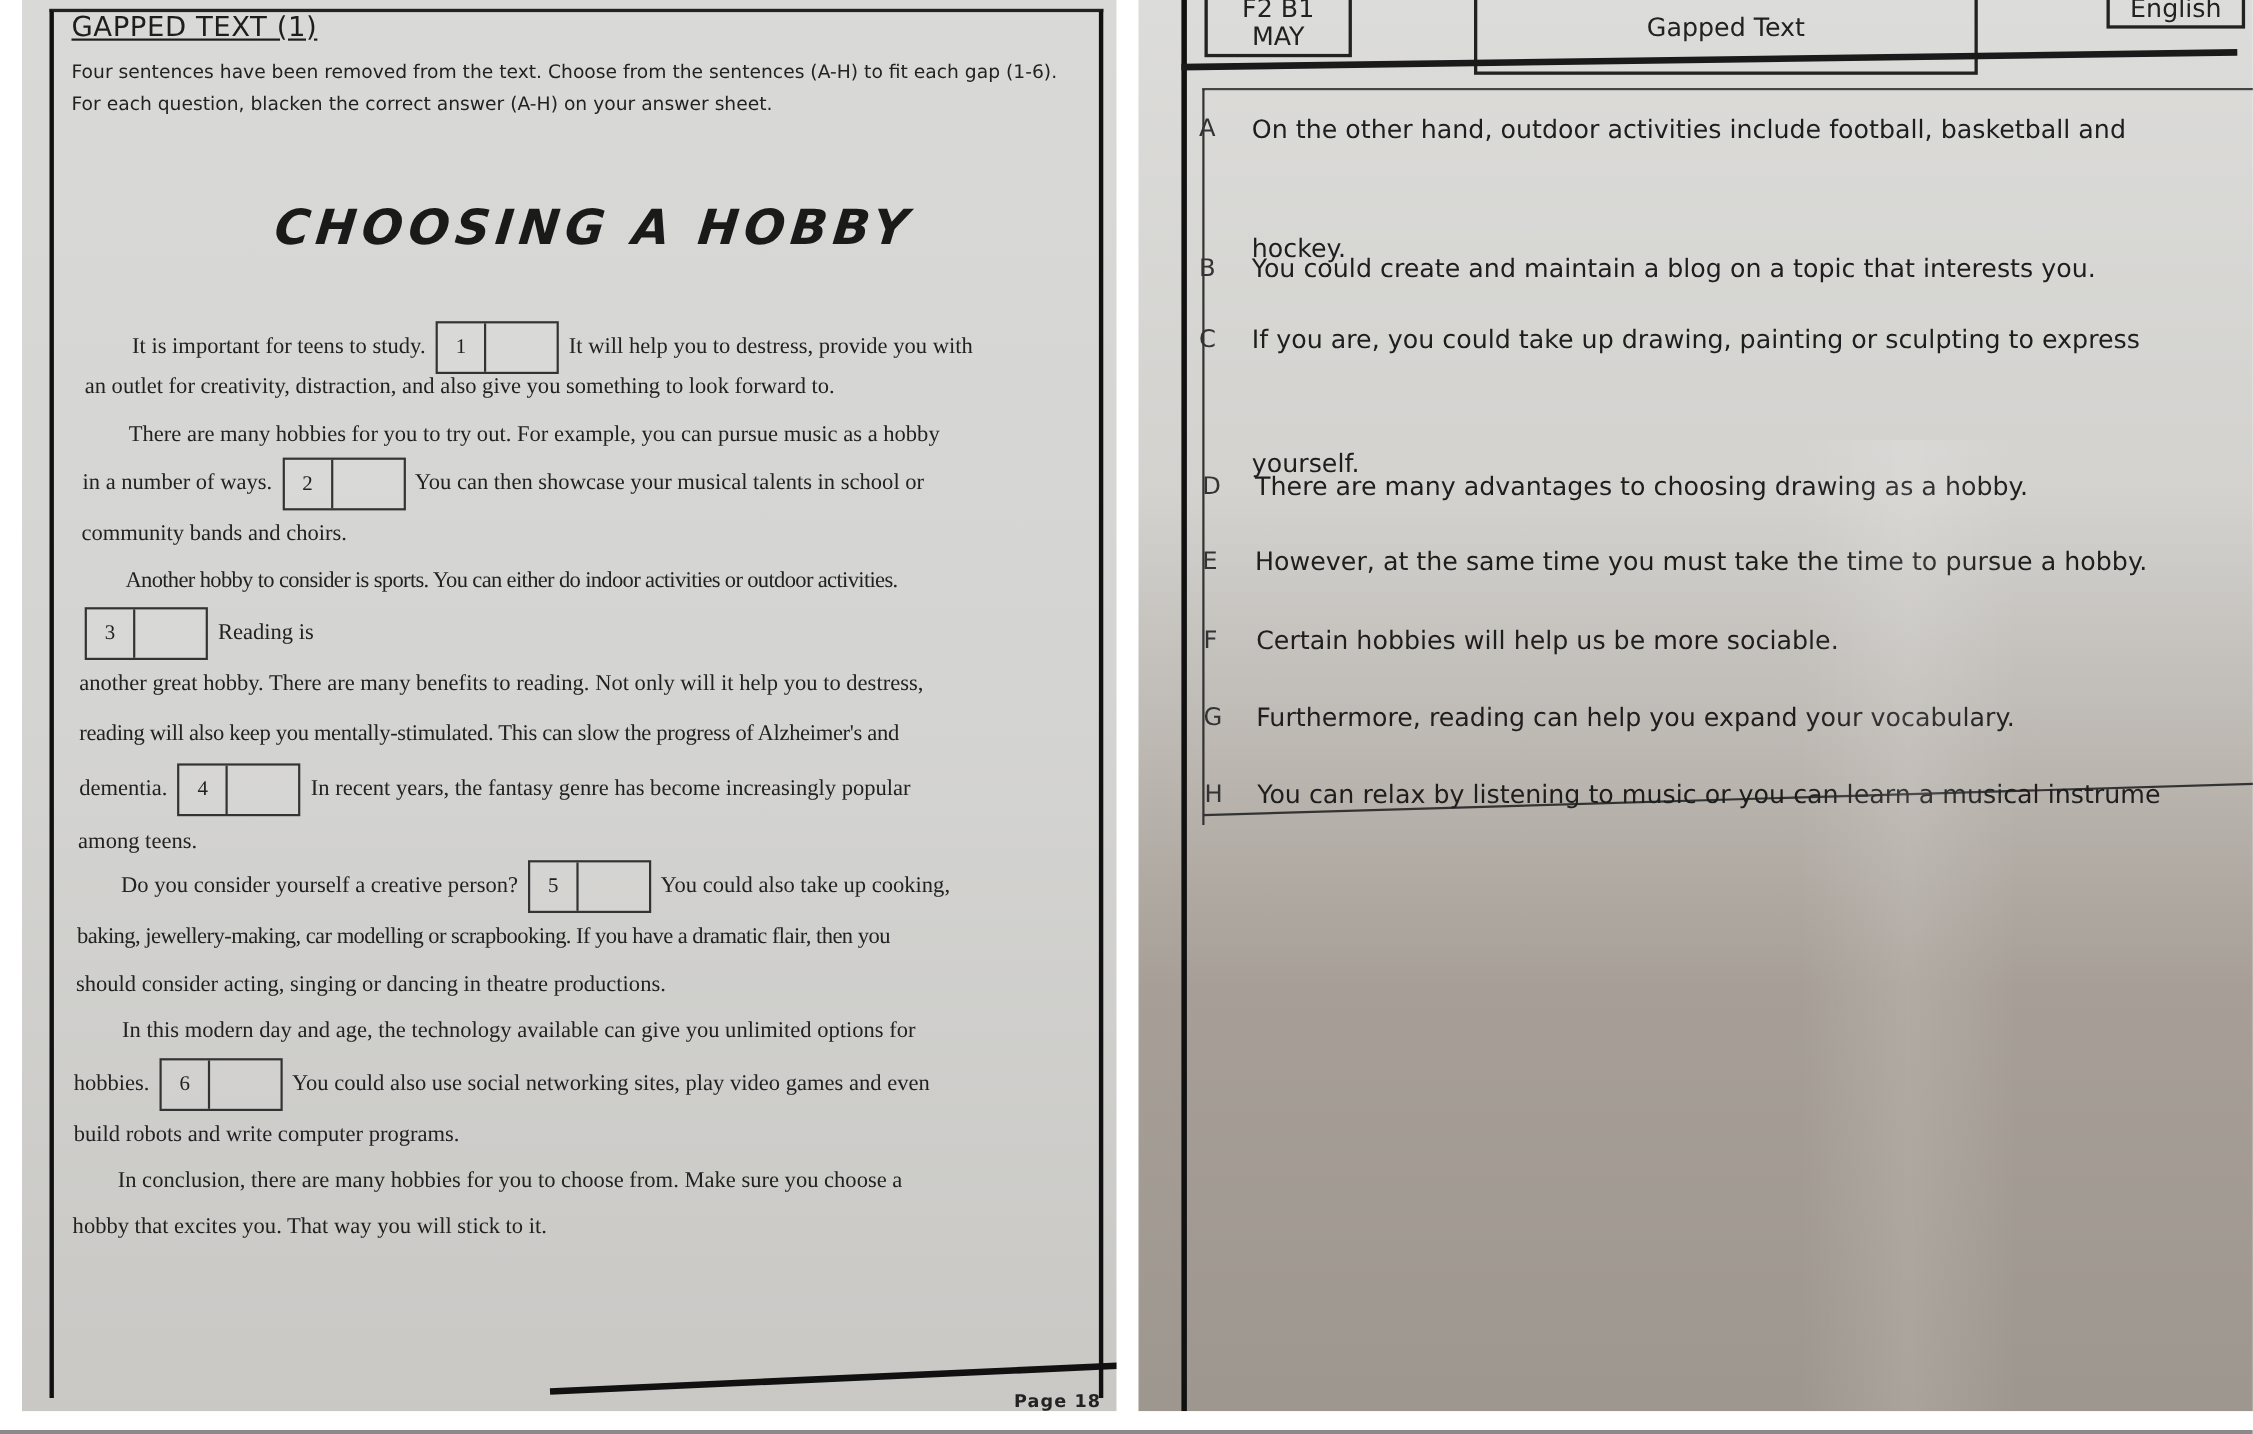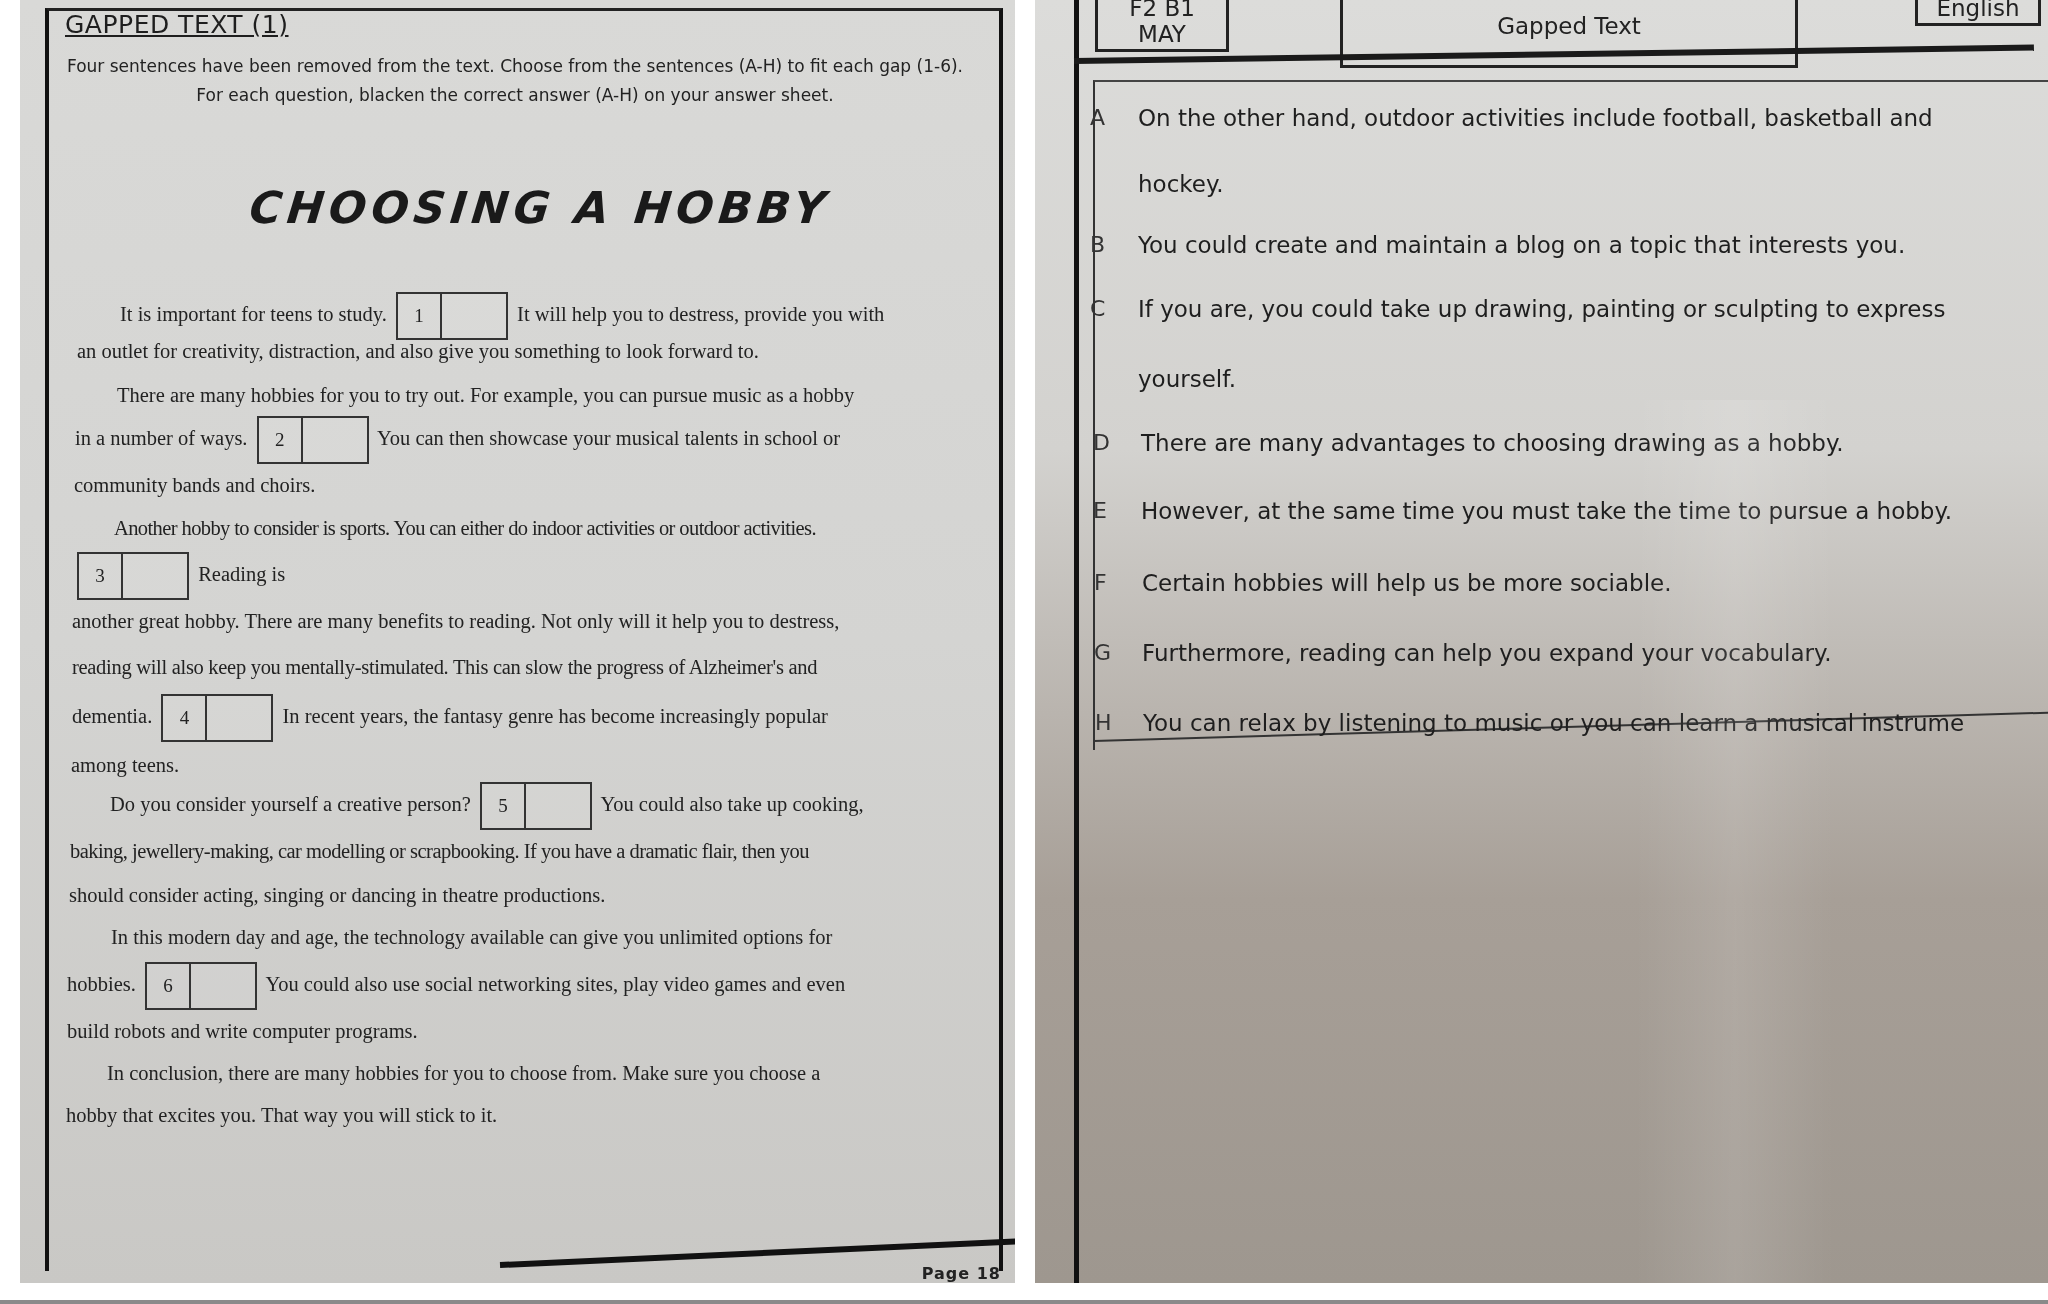--- a/index.html
+++ b/index.html
@@ -6,21 +6,20 @@
     body {
       width: 2048px; height: 1304px; background: #ffffff; position: relative; overflow: hidden;
       font-family: "DejaVu Sans", sans-serif; color: #1c1c1c;
     }
     .page {
       position: absolute; top: 0; height: 1283px; overflow: hidden;
     }
     .page-left {
       left: 20px; width: 995px;
       background: linear-gradient(180deg, #d9d9d7 0%, #d4d4d2 50%, #c9c8c5 100%);
-      text-align: center;
     }
     .page-right {
       left: 1035px; width: 1153px;
       background: linear-gradient(180deg, #dcdcda 0%, #d3d2cf 35%, #a79f97 70%, #9e978f 100%);
     }
     .page-right::after {
       content: ""; position: absolute; left: 600px; top: 400px; width: 200px; height: 883px;
       background: linear-gradient(90deg, rgba(255,255,255,0) 0%, rgba(255,255,255,0.12) 50%, rgba(255,255,255,0) 100%);
       pointer-events: none;
     }
@@ -88,21 +87,21 @@
       position: absolute; left: 58px; top: 80px; width: 960px; height: 668px;
       border-left: 2px solid #333; border-top: 2px solid #444;
     }
     .options-bottom-rule {
       position: absolute; left: 59px; top: 740px; width: 960px; height: 2px; background: #333;
       transform: rotate(-1.7deg); transform-origin: left center;
     }
     .option { position: absolute; font-size: 23px; color: #1e1e1e; white-space: nowrap; }
     .opt-letter { position: absolute; left: 0; width: 30px; font-size: 22px; color: #333; }
     .opt-text { position: absolute; left: 48px; }
-    .opt-cont { position: absolute; left: 48px; }
+    .opt-cont { position: absolute; left: 48px; margin-top: 43px; }
   </style>
 </head>
 <body>
 
 <div class="page page-left">
   <div class="left-frame"></div>
 
   <div class="section-title hand">GAPPED TEXT (1)</div>
   <div class="instructions hand">Four sentences have been removed from the text. Choose from the sentences (A-H) to fit each gap (1-6). For each question, blacken the correct answer (A-H) on your answer sheet.</div>
   <div class="passage-title hand">CHOOSING A HOBBY</div>

